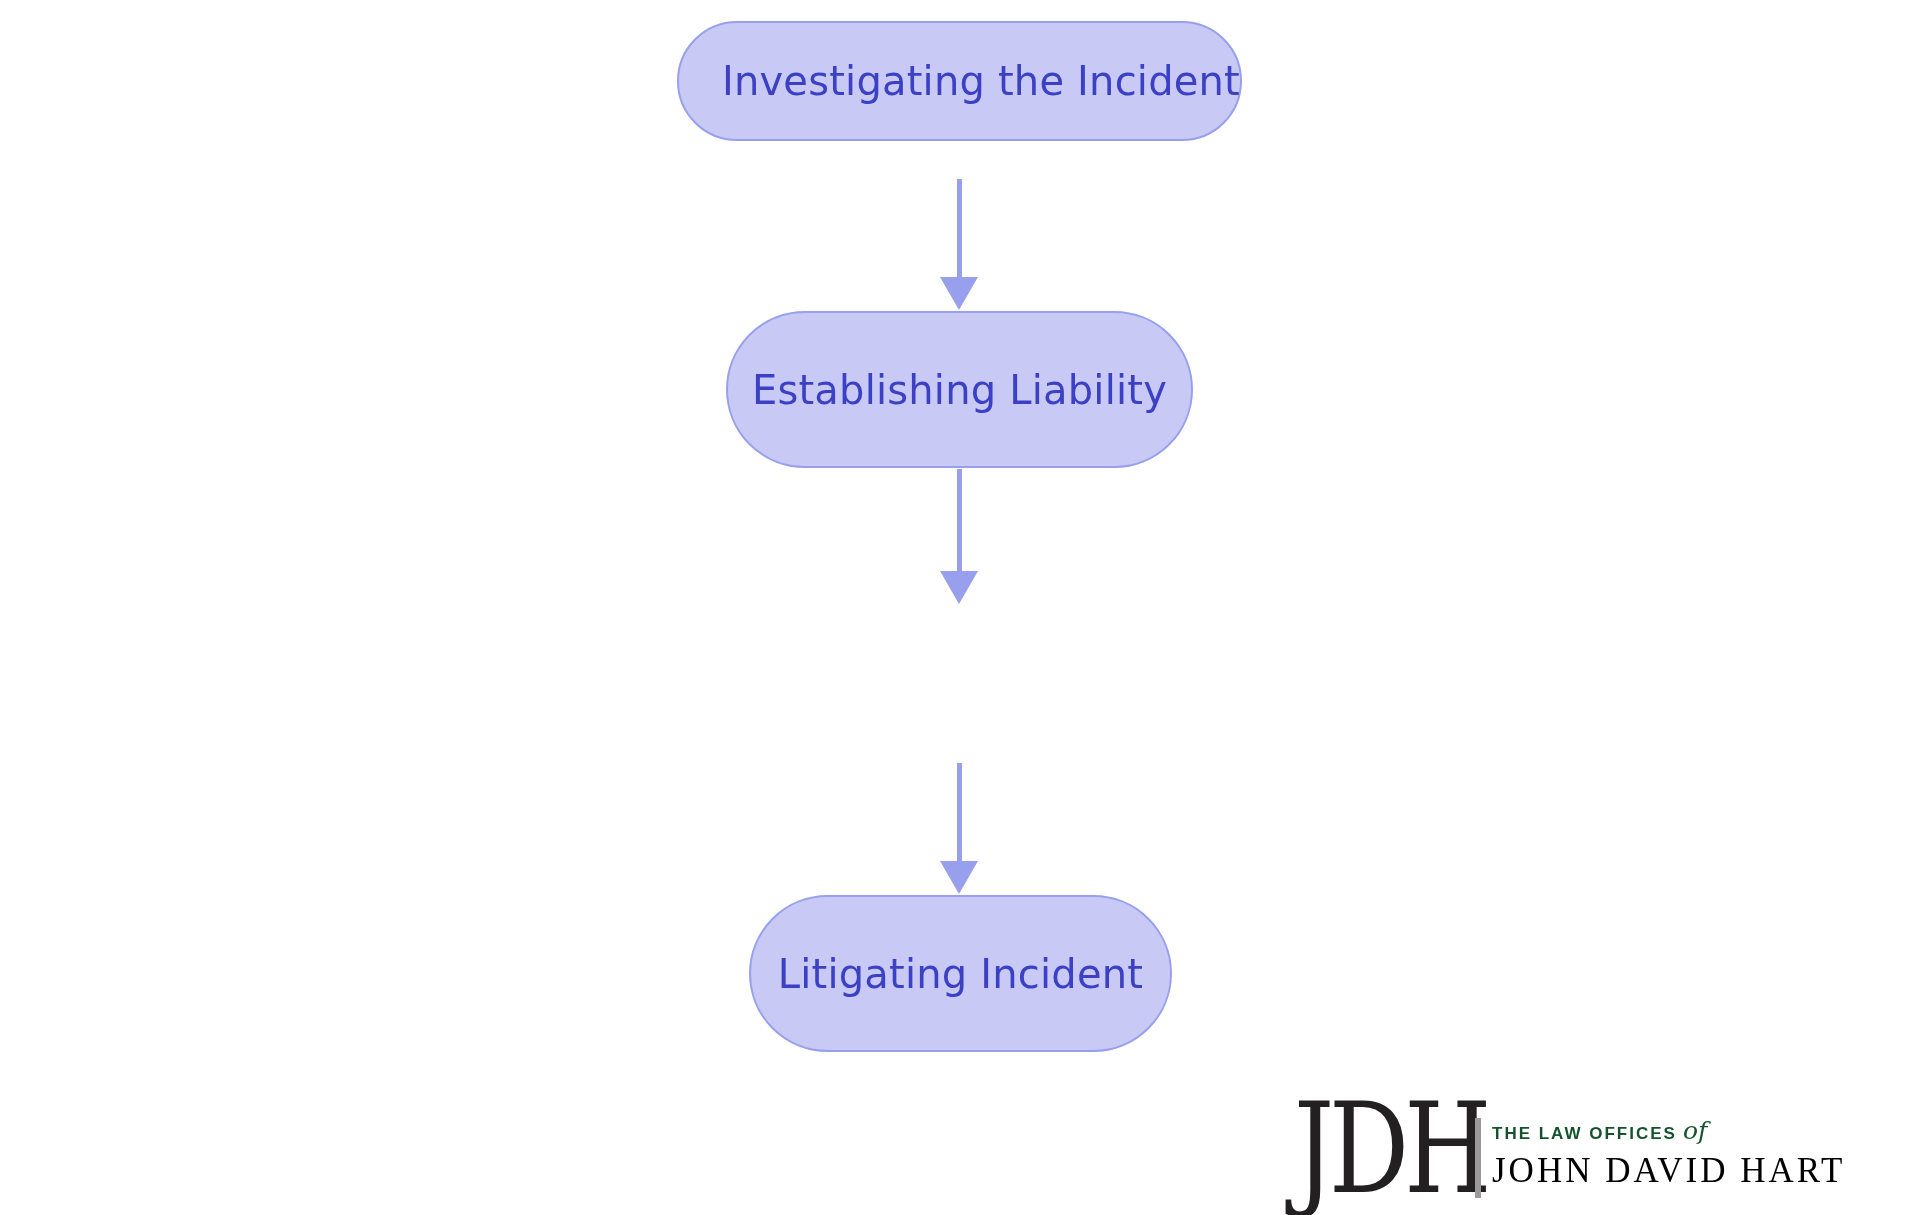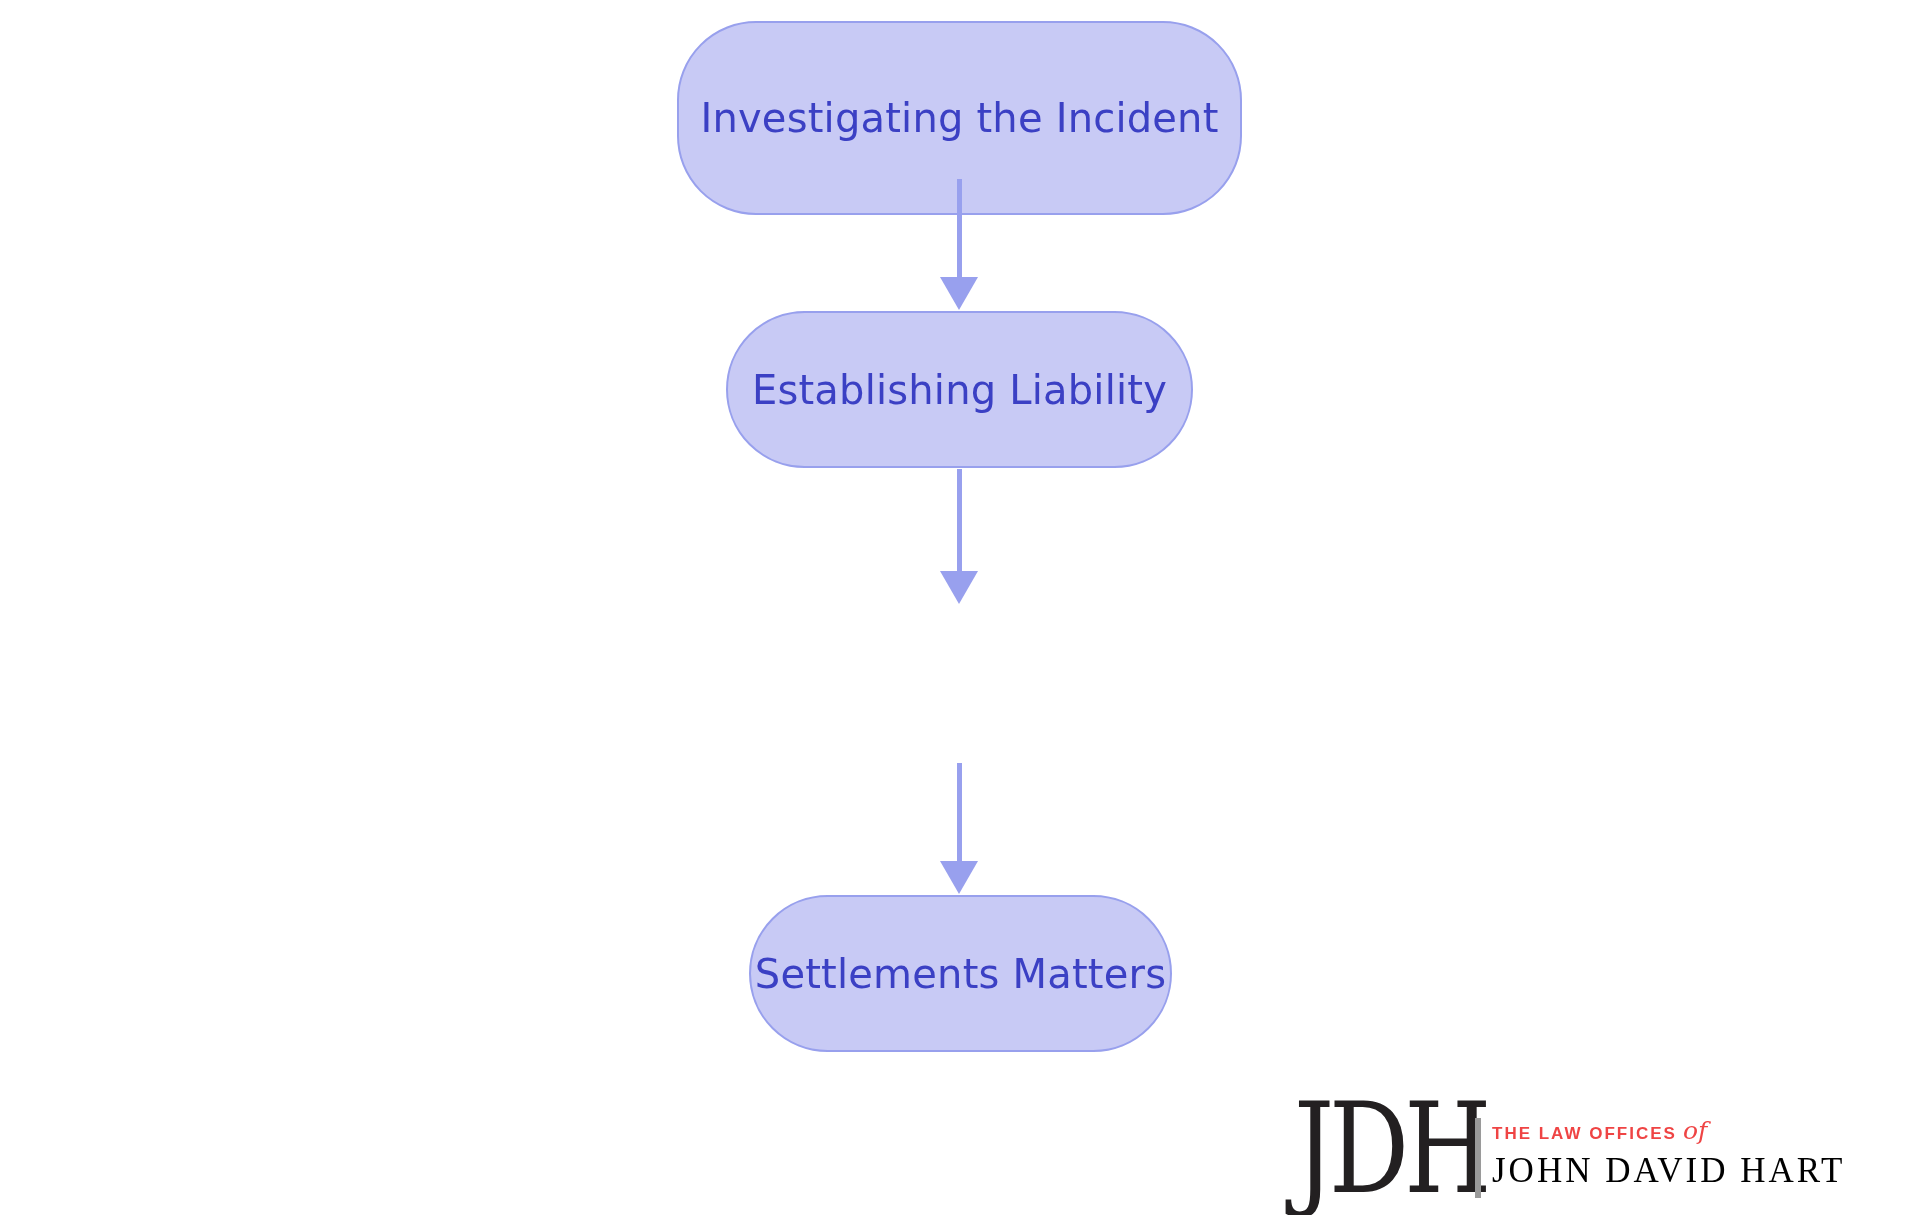--- a/index.html
+++ b/index.html
@@ -27,21 +27,21 @@
     align-items: center;
     justify-content: center;
   }
   .node-label {
     color: #3b40c4;
     font-size: 40px;
     font-weight: 400;
     letter-spacing: 0.2px;
     white-space: nowrap;
   }
-  .node-1 { left: 677px; top: 21px;  width: 565px; height: 194px; }
+  .node-1 { left: 677px; top: 21px;  width: 565px; height: 120px; justify-content: flex-end; }
   .node-2 { left: 726px; top: 311px; width: 467px; height: 157px; justify-content: center; }
   .node-3 { left: 683px; top: 605px; width: 553px; height: 157px; }
   .node-4 { left: 749px; top: 895px; width: 423px; height: 157px; }
 
   
   .arrow { position: absolute; width: 38px; }
   .arrow-line {
     position: absolute;
     left: 16.5px;
     top: 0;
@@ -89,21 +89,21 @@
   .logo-divider {
     position: absolute;
     left: 187px;
     top: 28px;
     width: 6px;
     height: 80px;
     background: #9a9a9a;
   }
   .logo-text { position: absolute; left: 204px; top: 28px; }
   .logo-line1 {
-    color: #ef4444;
+    color: #14532d;
     font-family: "Liberation Sans", sans-serif;
     font-size: 17px;
     font-weight: 700;
     letter-spacing: 2px;
     line-height: 26px;
     white-space: nowrap;
   }
   .logo-line1 .of {
     font-family: "DejaVu Serif", "Liberation Serif", serif;
     font-style: italic;
@@ -146,21 +146,21 @@
     <div class="arrow-head"></div>
   </div>
 
 
   <div class="arrow arrow-3">
     <div class="arrow-line"></div>
     <div class="arrow-head"></div>
   </div>
 
   <div class="node node-4">
-    <span class="node-label">Settlements Matters</span>
+    <span class="node-label">Litigating Incident</span>
   </div>
 
   <div class="logo">
     <div class="jdh-mark">JDH</div>
     <div class="logo-divider"></div>
     <div class="logo-text">
       <div class="logo-line1">
         <span>THE LAW OFFICES</span><span class="of">of</span>
       </div>
       <div class="logo-line2">JOHN DAVID HART</div>

